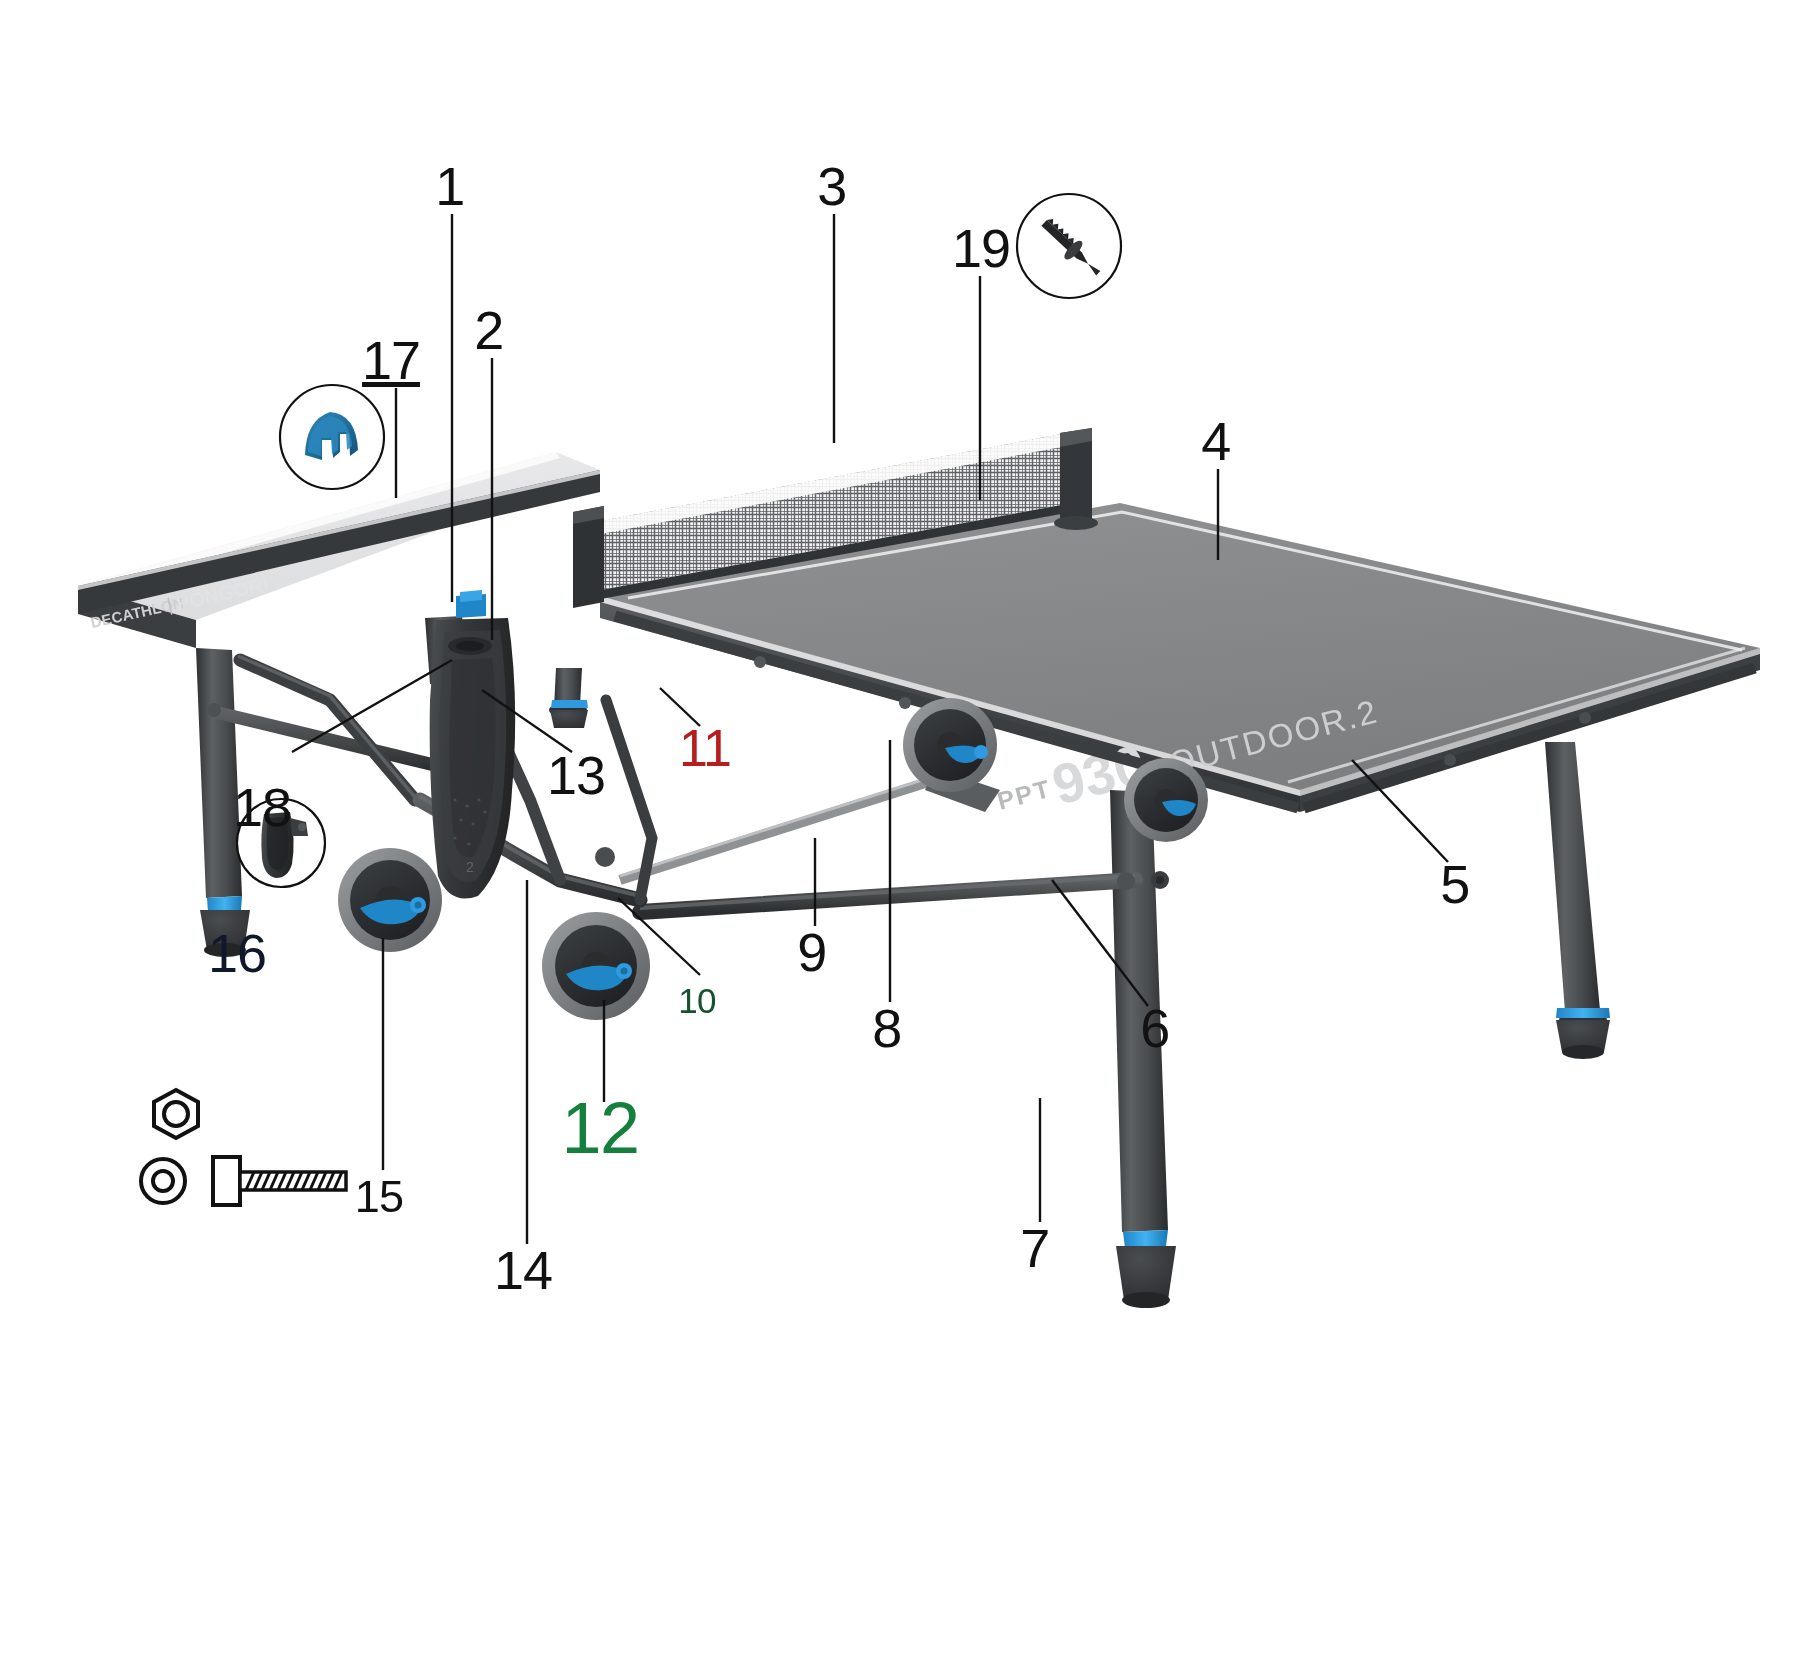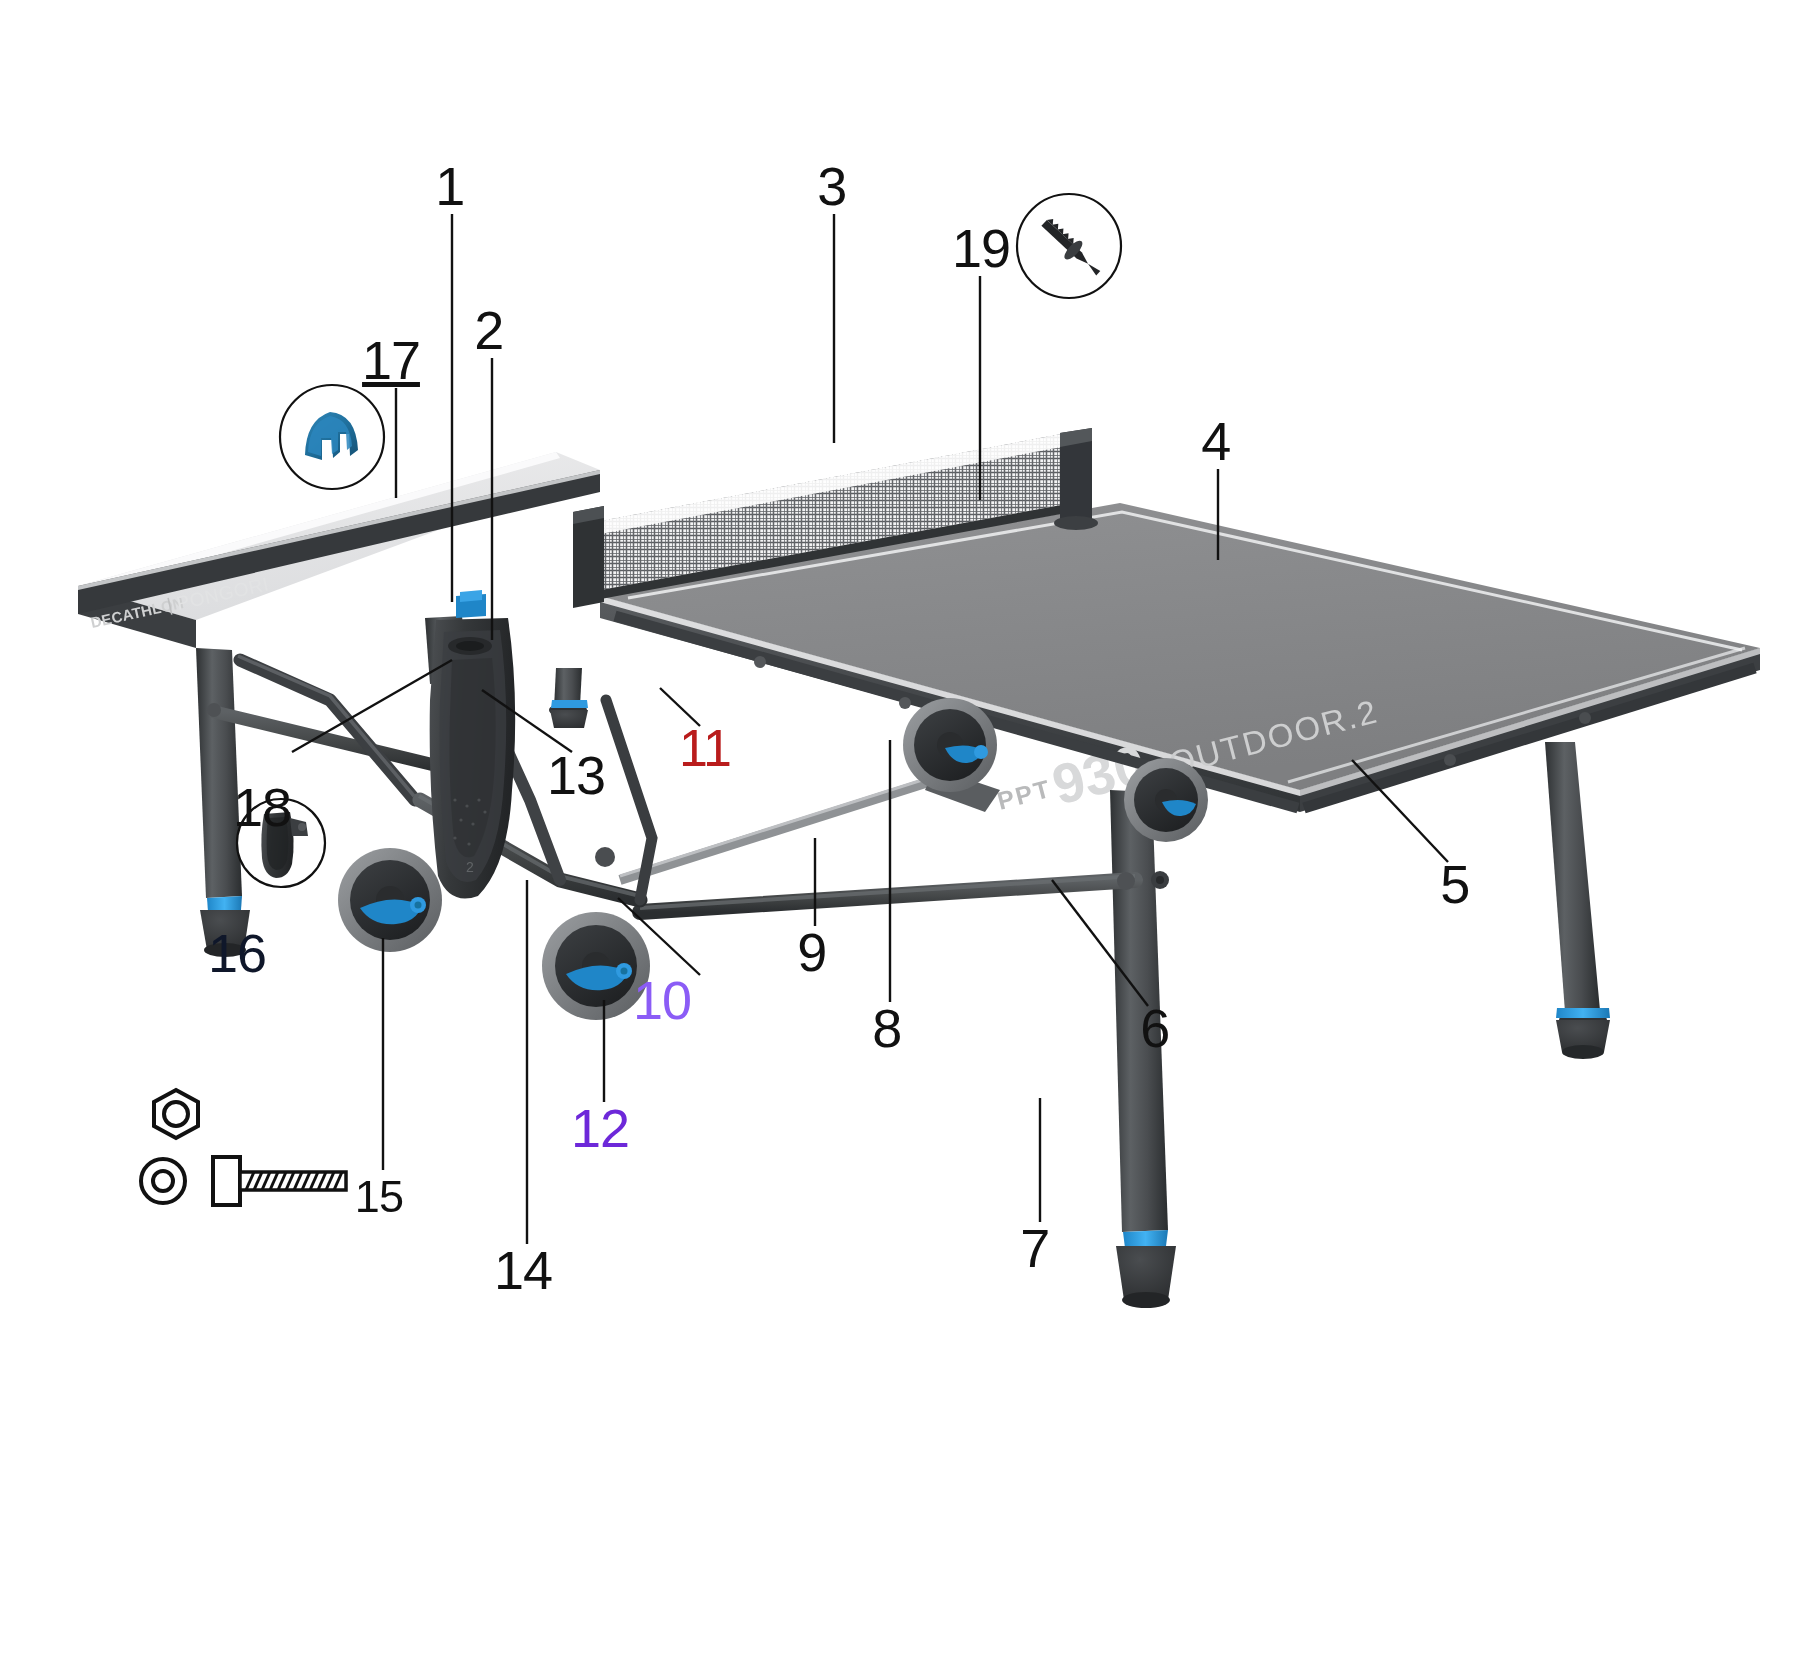--- a/index.html
+++ b/index.html
@@ -365,23 +365,23 @@
   <div id="callout-layer">
       <div class="callout" style="font-size: 54px; color: rgb(17, 17, 17); left: 450px; top: 186px; transform: translate(-50%, -50%);">1</div>
       <div class="callout" style="font-size: 54px; color: rgb(17, 17, 17); left: 489px; top: 330px; transform: translate(-50%, -50%);">2</div>
       <div class="callout" style="font-size: 54px; color: rgb(17, 17, 17); left: 832px; top: 186px; transform: translate(-50%, -50%);">3</div>
       <div class="callout" style="font-size: 54px; color: rgb(17, 17, 17); left: 1216px; top: 441px; transform: translate(-50%, -50%);">4</div>
       <div class="callout" style="font-size: 54px; color: rgb(17, 17, 17); left: 1455px; top: 884px; transform: translate(-50%, -50%);">5</div>
       <div class="callout" style="font-size: 54px; color: rgb(17, 17, 17); left: 1155px; top: 1028px; transform: translate(-50%, -50%);">6</div>
       <div class="callout" style="font-size: 54px; color: rgb(17, 17, 17); left: 1035px; top: 1248px; transform: translate(-50%, -50%);">7</div>
       <div class="callout" style="font-size: 54px; color: rgb(17, 17, 17); left: 887px; top: 1028px; transform: translate(-50%, -50%);">8</div>
       <div class="callout" style="font-size: 54px; color: rgb(17, 17, 17); left: 812px; top: 952px; transform: translate(-50%, -50%);">9</div>
-      <div class="callout n2digit" style="font-size: 54px; color: #8b5cf6; left: 662px; top: 1000px; transform: translate(-50%, -50%);">10</div>
+      <div class="callout n2digit" style="font-size: 35px; color: #14532d; left: 697px; top: 1000px; transform: translate(-50%, -50%);">10</div>
       <div class="callout n2digit" style="font-size: 52px; color: #b91c1c; left: 705px; top: 748px; transform: translate(-50%, -50%);">11</div>
-      <div class="callout n2digit" style="font-size: 54px; color: #6d28d9; left: 600px; top: 1128px; transform: translate(-50%, -50%);">12</div>
+      <div class="callout n2digit" style="font-size: 72px; color: #15803d; left: 600px; top: 1128px; transform: translate(-50%, -50%);">12</div>
       <div class="callout n2digit" style="font-size: 54px; color: rgb(17, 17, 17); left: 576px; top: 775px; transform: translate(-50%, -50%);">13</div>
       <div class="callout n2digit" style="font-size: 54px; color: rgb(17, 17, 17); left: 523px; top: 1270px; transform: translate(-50%, -50%);">14</div>
       <div class="callout n2digit" style="font-size: 45px; color: rgb(17, 17, 17); left: 379px; top: 1196px; transform: translate(-50%, -50%);">15</div>
       <div class="callout n2digit" style="font-size: 54px; color: #0f172a; left: 237px; top: 953px; transform: translate(-50%, -50%);">16</div>
       <div class="callout n2digit" style="font-size: 54px; color: rgb(17, 17, 17); left: 391px; top: 360px; transform: translate(-50%, -50%); text-decoration: underline;">17</div>
       <div class="callout n2digit" style="font-size: 54px; color: rgb(17, 17, 17); left: 262px; top: 775px; transform: translate(-50%, -50%); margin-top: 32px;">18</div>
       <div class="callout n2digit" style="font-size: 54px; color: rgb(17, 17, 17); left: 981px; top: 248px; transform: translate(-50%, -50%);">19</div>
     </div>
 
 </div>

